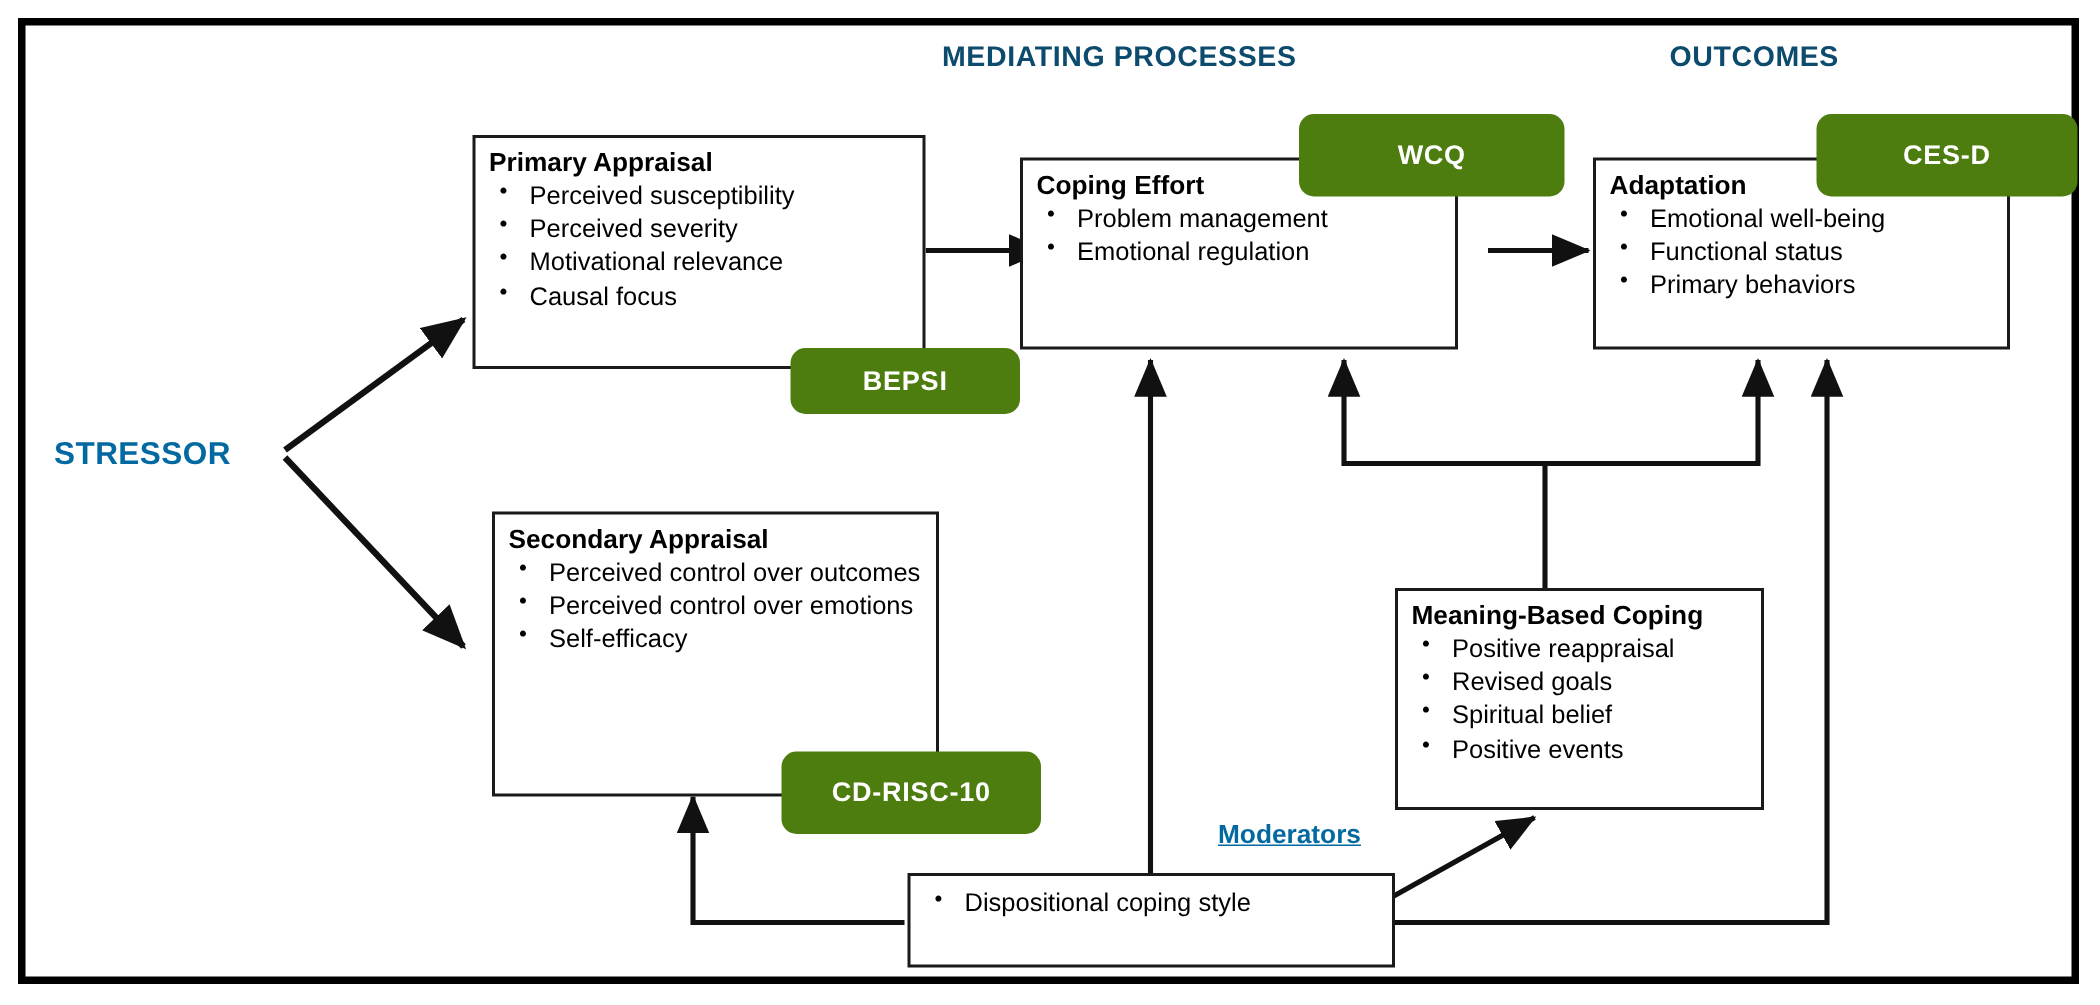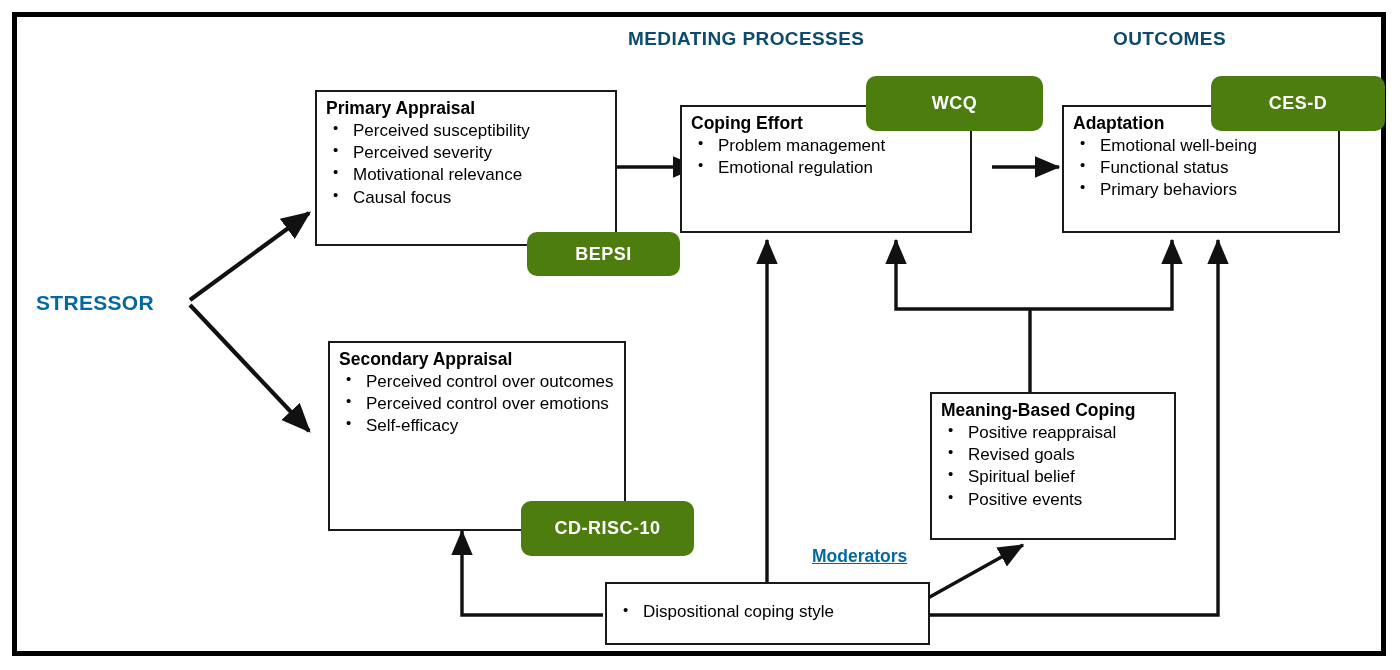--- a/index.html
+++ b/index.html
@@ -210,21 +210,21 @@
     <ul class="box-list">
       <li>Positive reappraisal</li>
       <li>Revised goals</li>
       <li>Spiritual belief</li>
       <li>Positive events</li>
     </ul>
   </div>
 
   <div id="moderators-label">Moderators</div>
   <div class="concept-box" id="moderators-box" style="left:605px; top:582px; width:325px; height:63px;">
-    <ul class="box-list" style="padding-top:16px;">
+    <ul class="box-list" style="padding-top:6px;">
       <li>Dispositional coping style</li>
     </ul>
   </div>
 
   <div class="badge" style="left:527px; top:232px; width:153px; height:44px;">BEPSI</div>
 
   <div class="badge" style="left:866px; top:76px; width:177px; height:55px;">WCQ</div>
 
   <div class="badge" style="left:1211px; top:76px; width:174px; height:55px;">CES-D</div>
 

